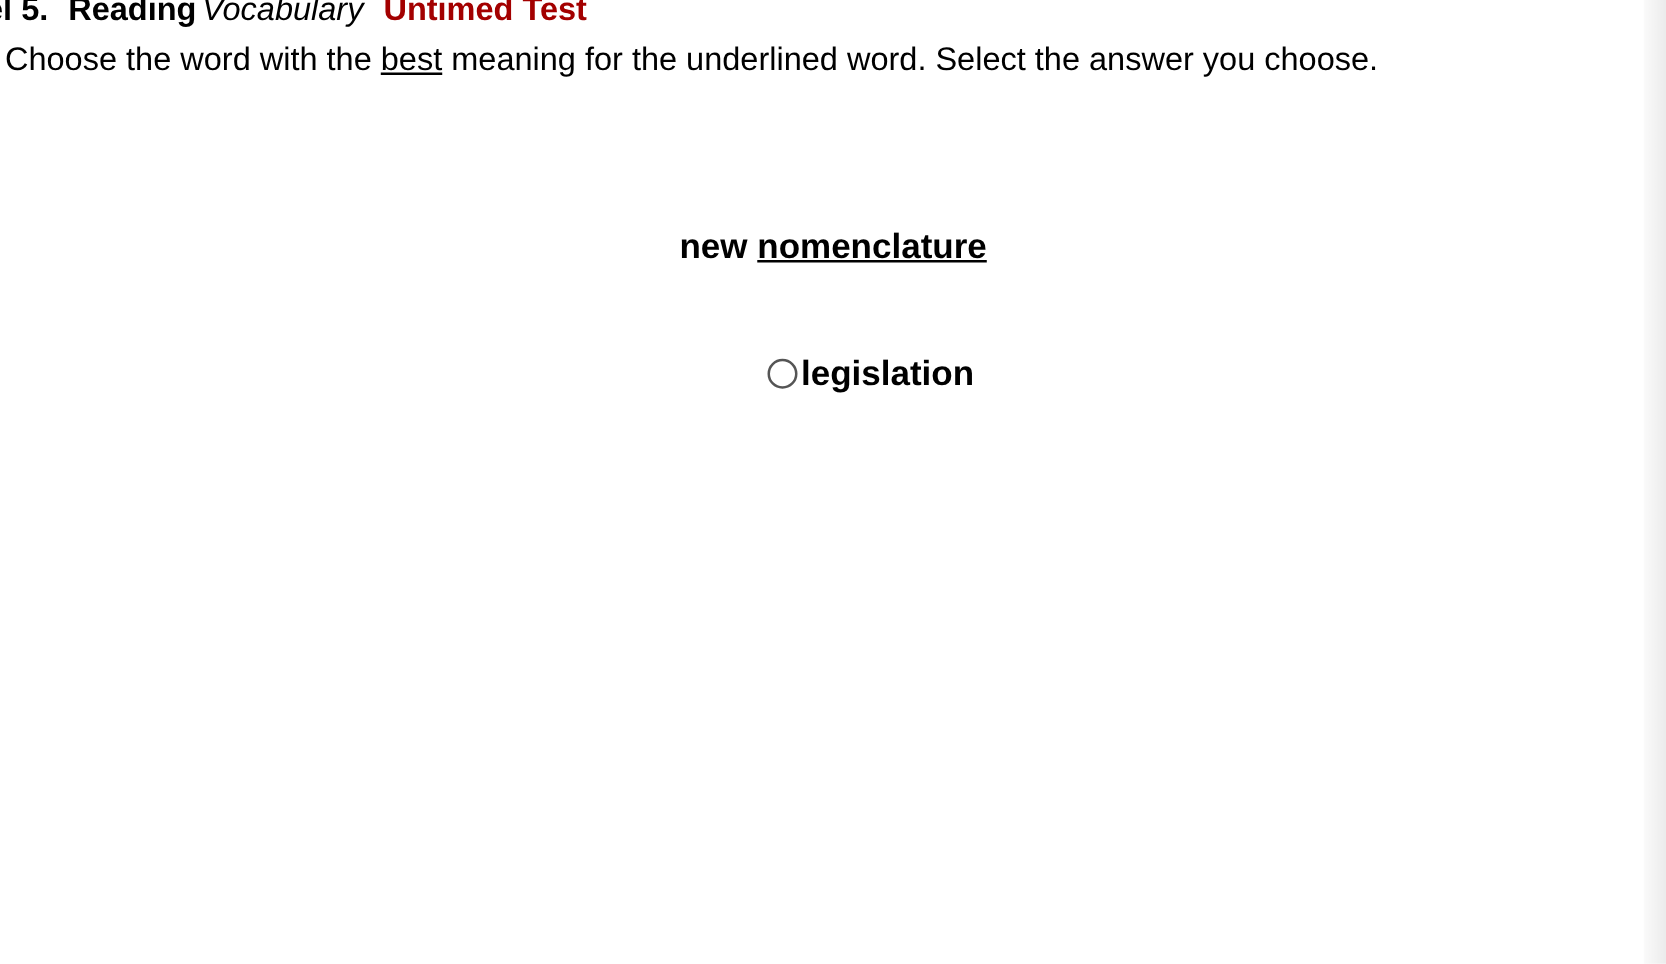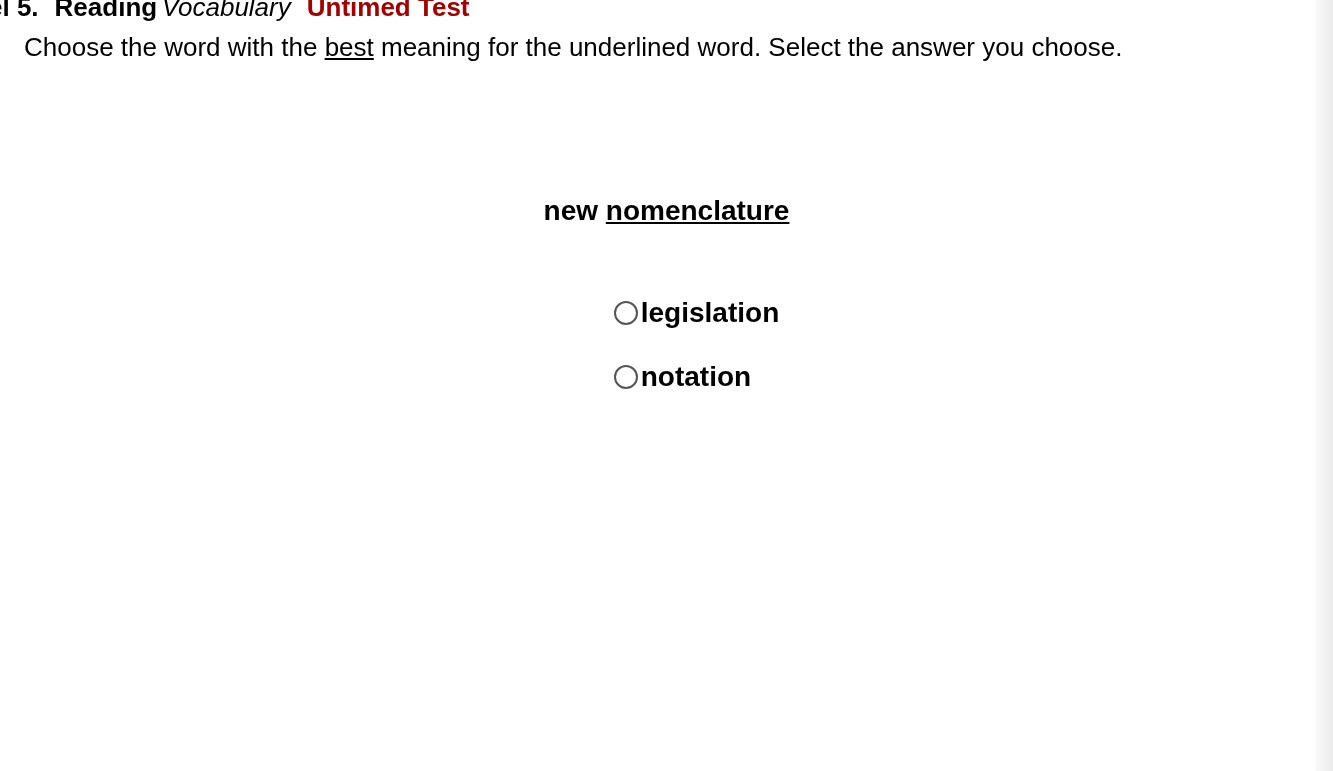--- a/index.html
+++ b/index.html
@@ -38,30 +38,30 @@
       font-weight: normal;
     }
     .test-type {
       font-size: 26px;
       font-weight: bold;
       color: #a30000;
     }
     .instructions {
       position: absolute;
       top: 32px;
-      left: 24px;
+      left: 4px;
       font-size: 26px;
       color: #000;
     }
     .instructions .underlined {
       text-decoration: underline;
     }
     .question-area {
       position: absolute;
-      top: 195px;
+      top: 181px;
       left: 0;
       width: 100%;
       display: flex;
       flex-direction: column;
       align-items: center;
     }
     .question-prompt {
       font-size: 28px;
       font-weight: bold;
       color: #000;
@@ -124,20 +124,16 @@
 <div class="question-area">
   <div class="question-prompt">
     <span>new </span><span class="target-word">nomenclature</span>
   </div>
 
   <div class="options-list">
     <div class="option-row">
       <div class="radio-circle"></div>
       <span class="option-label">legislation</span>
     </div>
-    <div class="option-row">
-      <div class="radio-circle"></div>
-      <span class="option-label">notation</span>
-    </div>
   </div>
 </div>
 
 <div class="side-shadow"></div>
 
 </body></html>

